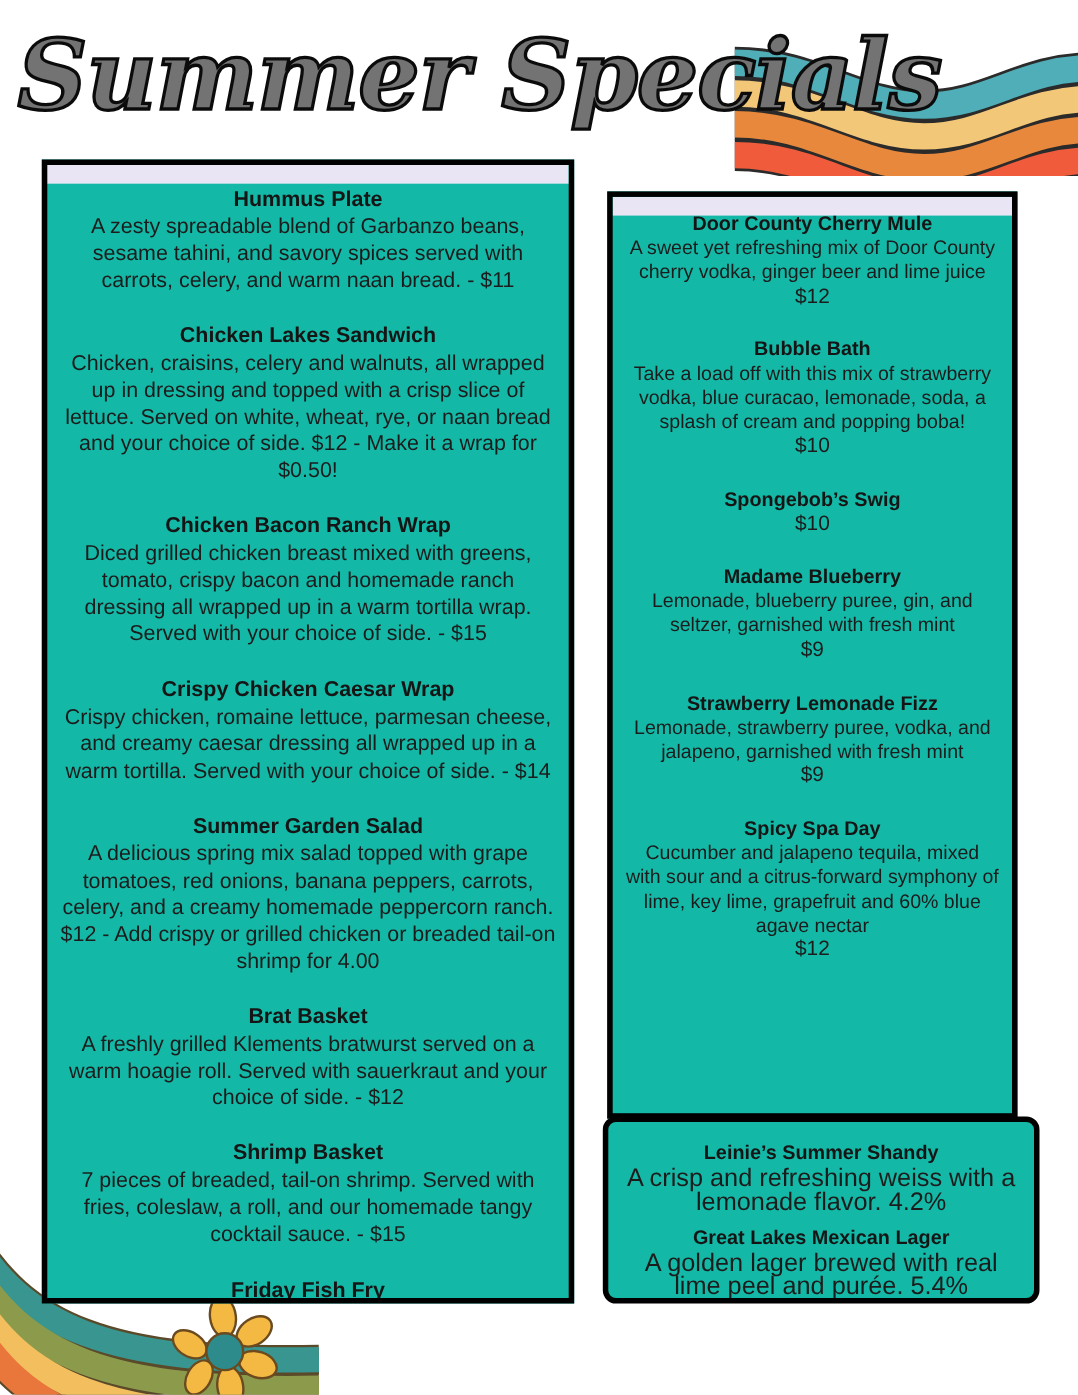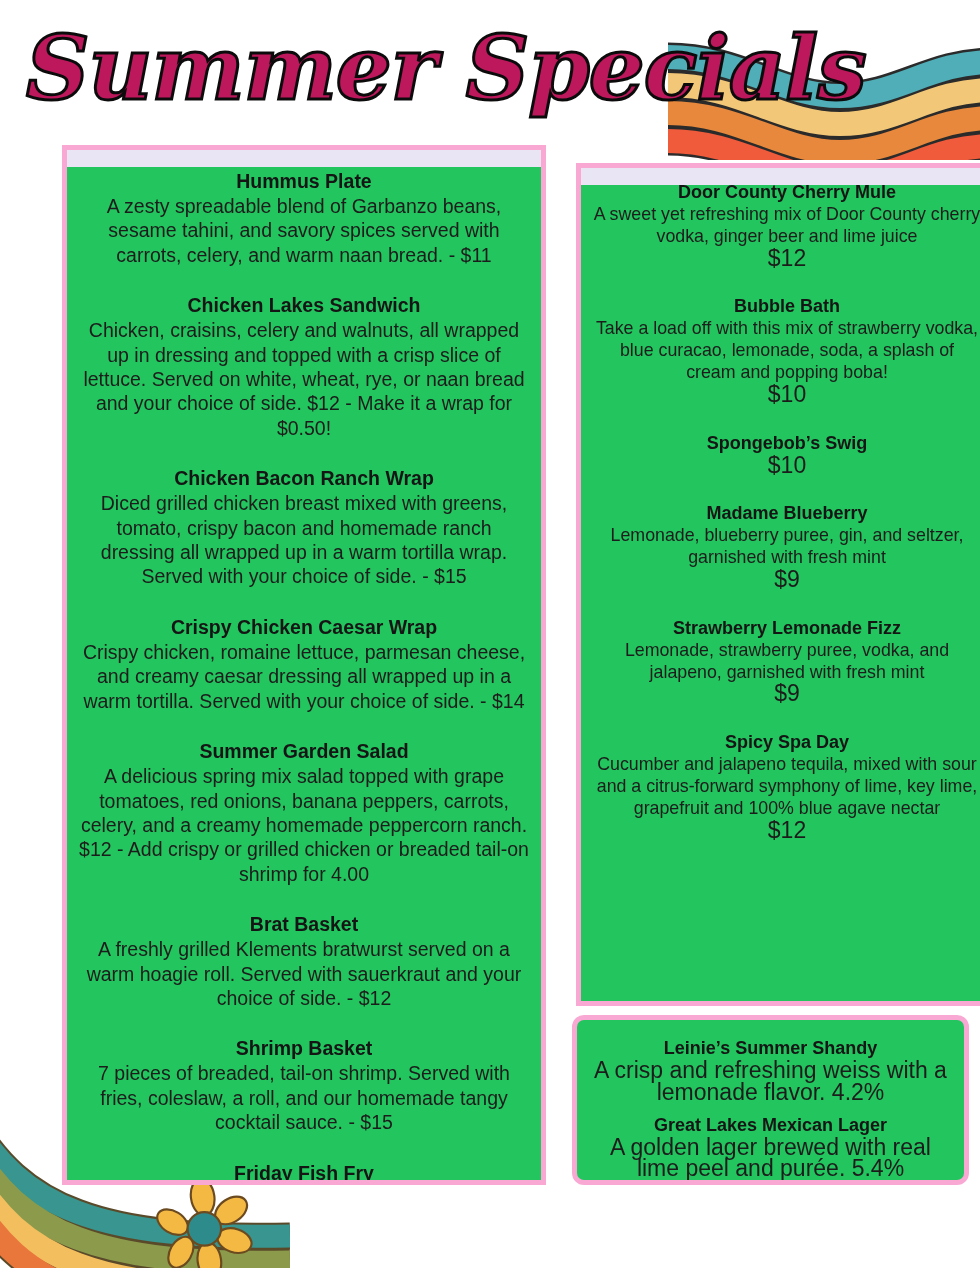--- a/index.html
+++ b/index.html
@@ -42,42 +42,41 @@
     left: 146px;
     top: 1182px;
     width: 120px;
     height: 92px;
     pointer-events: none;
   }
 
   
   #title {
     position: absolute;
-    left: 26px;
+    left: 16px;
     top: 14px;
     width: 700px;
     height: 110px;
     font-family: "DejaVu Serif", serif;
     font-weight: bold;
     font-style: italic;
     font-size: 88px;
     line-height: 108px;
     letter-spacing: -1px;
-    color: #be185d;
+    color: #737373;
     white-space: nowrap;
     -webkit-text-stroke: 3px #0b0b0b;
   }
 
   
   .menu-box {
     position: absolute;
-    background: #22c55e;
-    border: 5px solid #f9a8d4;
+    background: #14b8a6;
+    border: 5px solid #000000;
     overflow: hidden;
-    margin-left: 24px;
   }
   .lav-band {
     position: absolute;
     left: 0;
     top: 0;
     width: 100%;
     height: 17px;
     background: #e9e5f4;
   }
   .box-inner {
@@ -89,22 +88,22 @@
   #box-food {
     left: 38px;
     top: 145px;
     width: 484px;
     height: 1040px;
   }
   #box-food .box-inner { padding-top: 18px; }
 
   #box-cocktails {
     left: 552px;
-    top: 163px;
-    width: 422px;
+    top: 174px;
+    width: 373px;
     height: 843px;
   }
   #box-cocktails .box-inner { padding-top: 12px; }
 
   #box-beer {
     left: 548px;
     top: 1015px;
     width: 397px;
     height: 170px;
     border-radius: 12px;
@@ -128,21 +127,21 @@
 
   
   #box-food .item { margin-bottom: 25px; }
   #box-food .item-name { font-size: 19.5px; line-height: 26px; }
   #box-food .item-desc { font-size: 19.5px; line-height: 24.4px; }
 
   
   #box-cocktails .item { margin-bottom: 25px; }
   #box-cocktails .item-name { font-size: 18px; line-height: 24px; }
   #box-cocktails .item-desc { font-size: 17.8px; line-height: 21.8px; }
-  #box-cocktails .item-price { font-size: 23px; line-height: 21.8px; }
+  #box-cocktails .item-price { font-size: 19px; line-height: 21.8px; }
 
   
   #box-beer .item { margin-bottom: 9px; }
   #box-beer .item-name { font-size: 18px; line-height: 24px; }
   #box-beer .item-desc { font-size: 23px; line-height: 21.8px; }
 </style>
 </head>
 <body>
 
 <div id="page">
@@ -264,21 +263,21 @@
       </div>
 
       <div class="item">
         <div class="item-name">Strawberry Lemonade Fizz</div>
         <div class="item-desc">Lemonade, strawberry puree, vodka, and jalapeno, garnished with fresh mint</div>
         <div class="item-price">$9</div>
       </div>
 
       <div class="item">
         <div class="item-name">Spicy Spa Day</div>
-        <div class="item-desc">Cucumber and jalapeno tequila, mixed with sour and a citrus-forward symphony of lime, key lime, grapefruit and 100% blue agave nectar</div>
+        <div class="item-desc">Cucumber and jalapeno tequila, mixed with sour and a citrus-forward symphony of lime, key lime, grapefruit and 60% blue agave nectar</div>
         <div class="item-price">$12</div>
       </div>
 
 
     </div>
   </div>
 
   <div id="box-beer" class="menu-box">
     <div class="box-inner">
 

